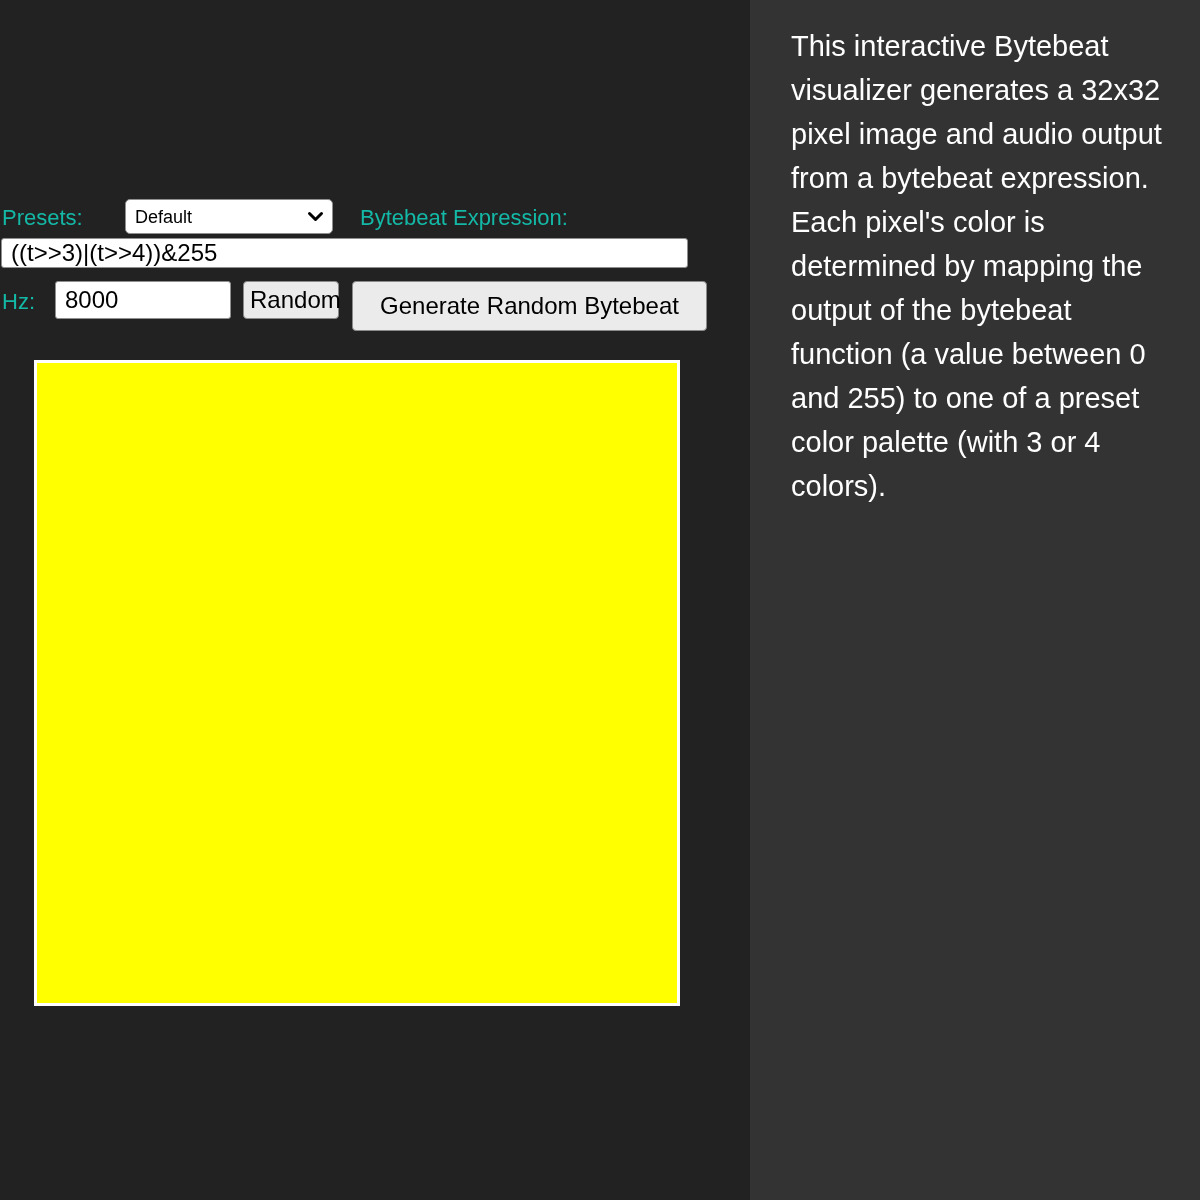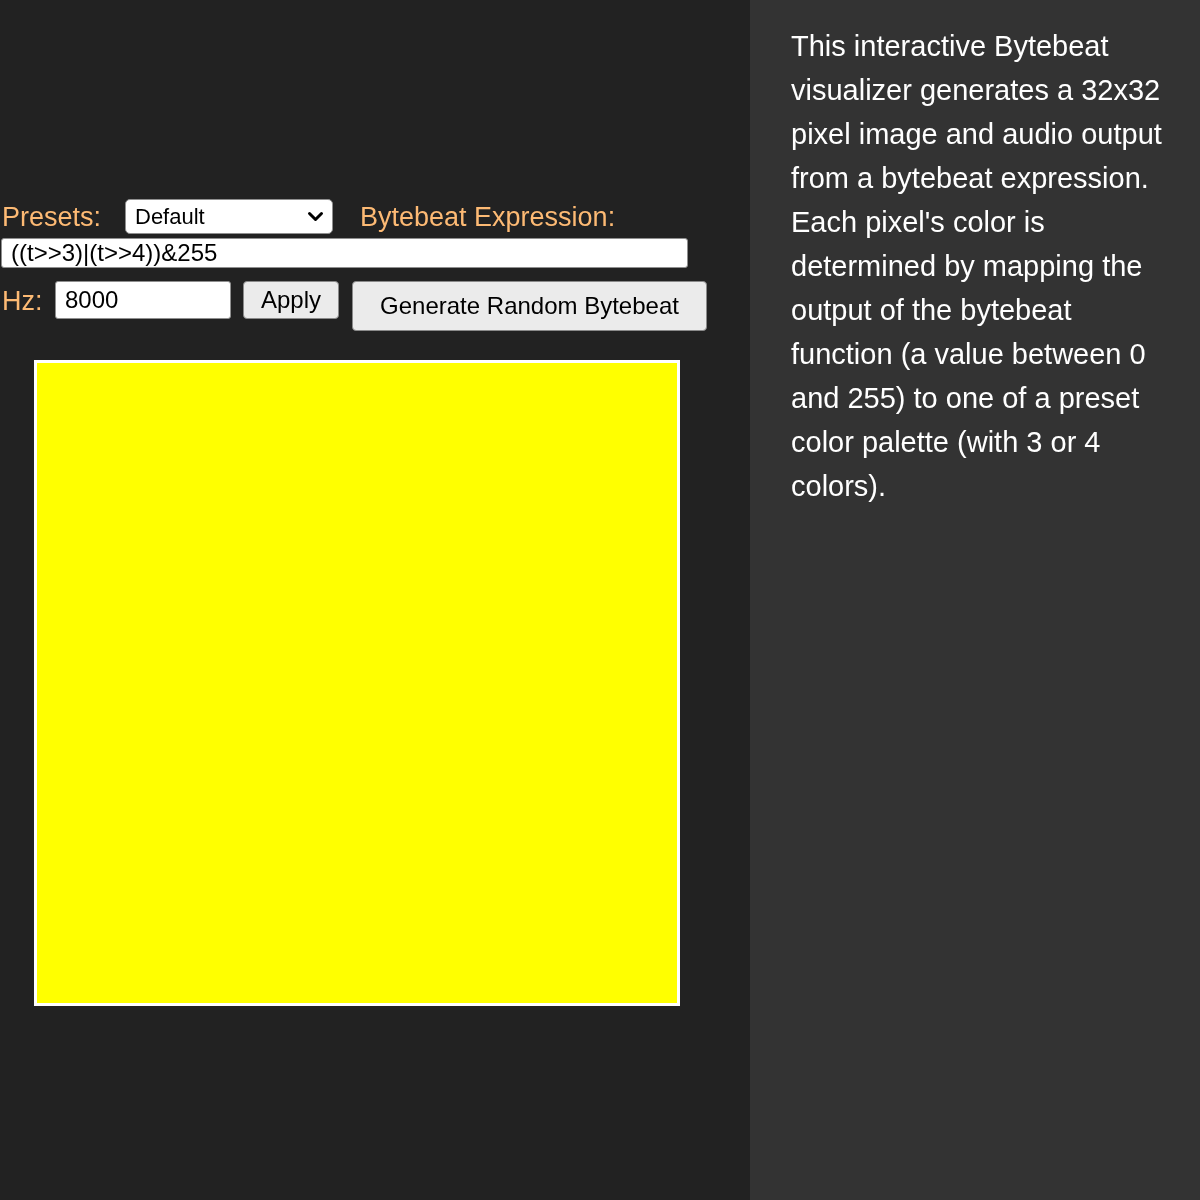--- a/index.html
+++ b/index.html
@@ -12,22 +12,22 @@
     background: #222222;
   }
   .stage {
     position: relative;
     width: 1200px;
     height: 1200px;
   }
   
   .lbl {
     position: absolute;
-    color: #fdba74;
-    font-size: 27px;
+    color: #14b8a6;
+    font-size: 22px;
     line-height: 33px;
     white-space: nowrap;
   }
   .lbl-presets { left: 2px;  top: 201px; }
   .lbl-expr    { left: 360px; top: 201px; }
   .lbl-hz      { left: 2px;  top: 285px; }
 
   .select-wrap {
     position: absolute;
     left: 125px; top: 199px;
@@ -35,21 +35,21 @@
   }
   .select-wrap select {
     -webkit-appearance: none;
     appearance: none;
     width: 100%; height: 100%;
     background: #ffffff;
     color: #000000;
     border: 1px solid #8f8f8f;
     border-radius: 5px;
     font-family: "Liberation Sans", sans-serif;
-    font-size: 22px;
+    font-size: 18px;
     padding: 0 34px 0 9px;
   }
   .select-wrap .chev {
     position: absolute;
     right: 9px; top: 9px;
     pointer-events: none;
     line-height: 0;
   }
 
   input[type="text"] {
@@ -122,21 +122,21 @@
   </div>
 
   <span class="lbl lbl-expr">Bytebeat Expression:</span>
 
   <input type="text" class="expr-input" value="((t&gt;&gt;3)|(t&gt;&gt;4))&amp;255" style="">
 
   <span class="lbl lbl-hz">Hz:</span>
 
   <input type="text" class="hz-input" value="8000" style="">
 
-  <button class="apply-btn">Apply</button>
+  <button class="apply-btn">Random</button>
 
   <button class="gen-btn">Generate Random Bytebeat</button>
 
   <div class="viz-canvas" style="background: rgb(255, 255, 0);"></div>
 
   <div class="desc-panel" style="background: rgb(51, 51, 51);">
     <p>This interactive Bytebeat visualizer generates a 32x32 pixel image and audio output from a bytebeat expression. Each pixel's color is determined by mapping the output of the bytebeat function (a value between 0 and 255) to one of a preset color palette (with 3 or 4 colors).</p>
   </div>
 
 </div>

